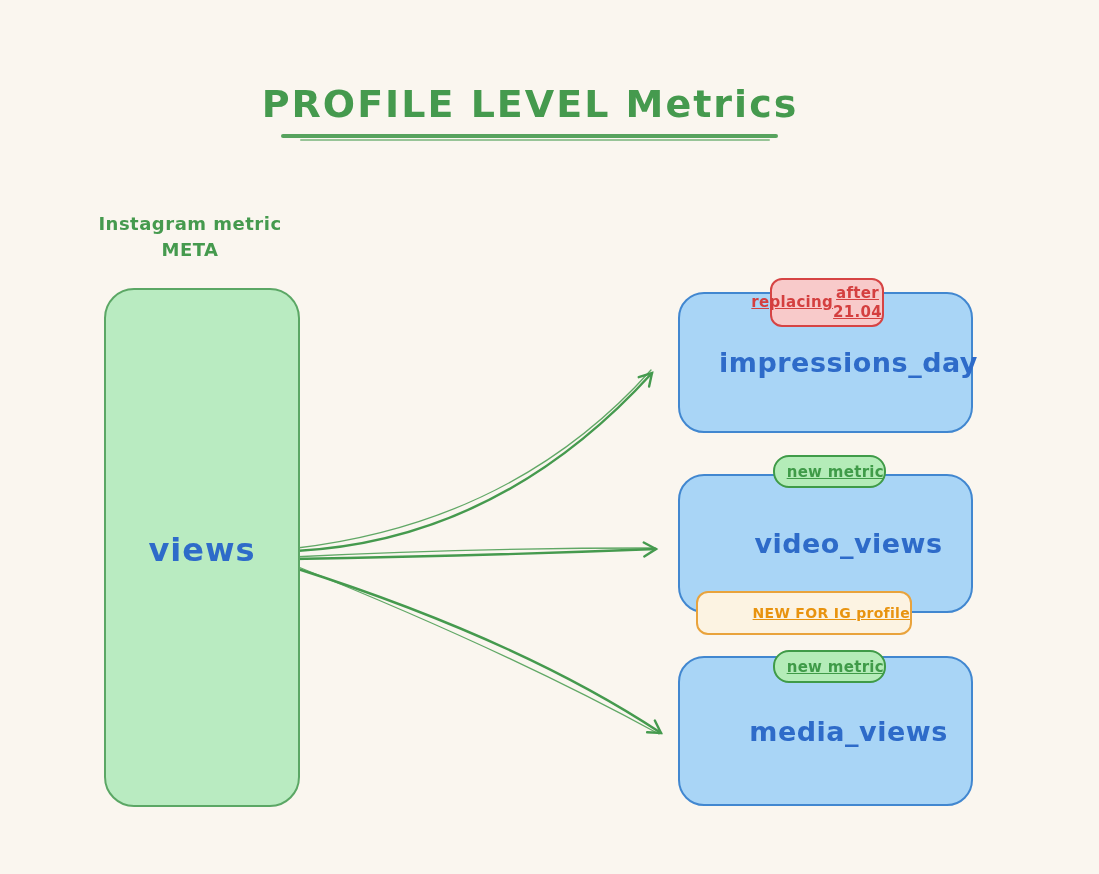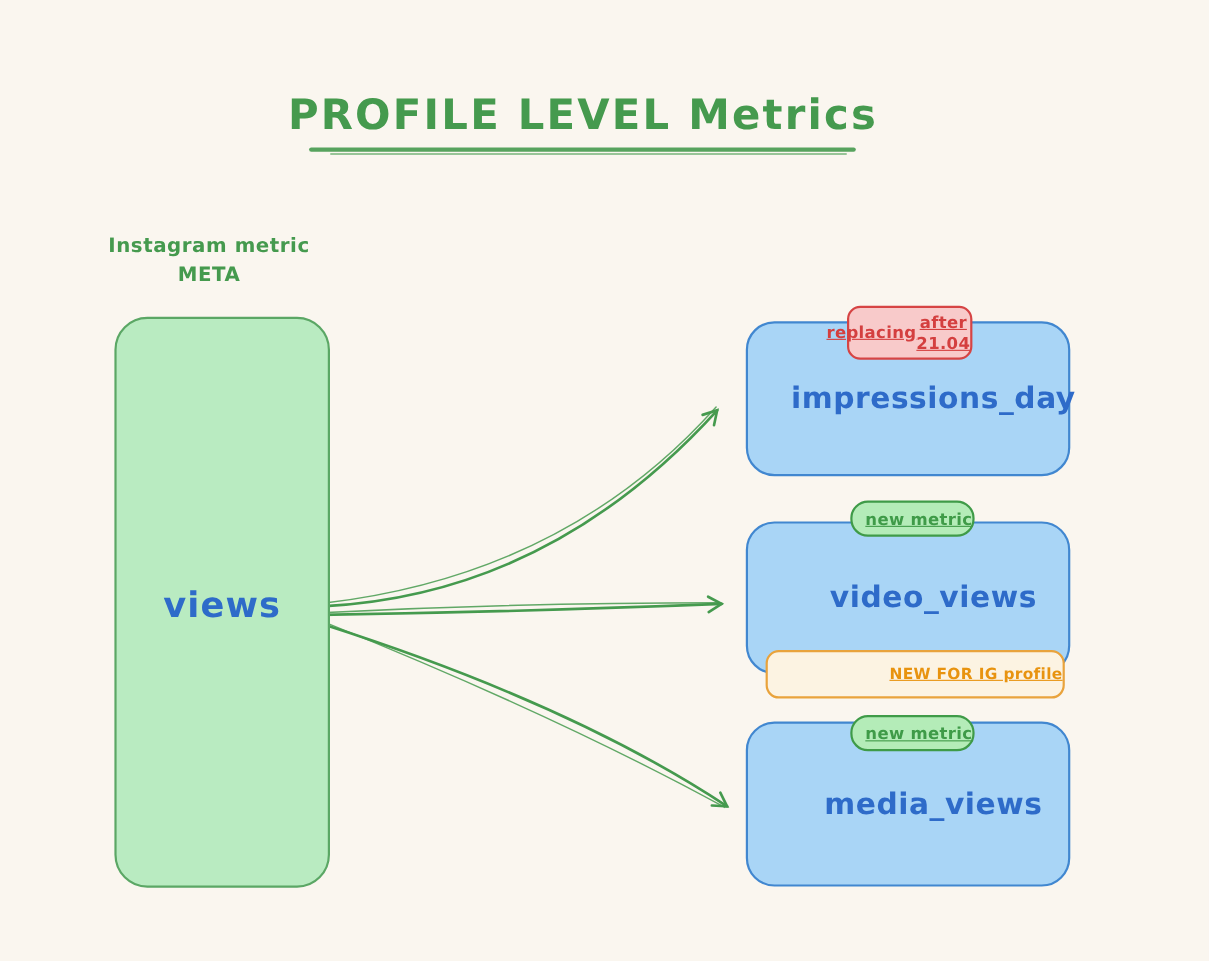--- a/index.html
+++ b/index.html
@@ -99,21 +99,21 @@
   .badge-green{
     width:113px;height:33px;
     background:var(--badge-green-fill);
     border:2.5px solid var(--badge-green-border);
     color:var(--badge-green-text);
     font-size:15px;line-height:16px;border-radius:16px;
   }
   .badge-green.on-node-2{left:773px;top:455px;}
   .badge-green.on-node-3{left:773px;top:650px;}
   .note-orange{
-    left:696px;top:591px;width:272px;height:44px;
+    left:696px;top:591px;width:216px;height:44px;
     background:var(--orange-fill);
     border:2px solid var(--orange-border);
     color:var(--orange-text);
     font-size:14px;line-height:19px;font-weight:600;
   }
   
   svg.arrows{position:absolute;left:0;top:0;width:1099px;height:874px;z-index:0;}
   .arrow-stroke{stroke:var(--green-stroke);fill:none;stroke-linecap:round;}
   .arrow-main{stroke-width:2.4;}
   .arrow-echo{stroke-width:1.3;opacity:.85;}

